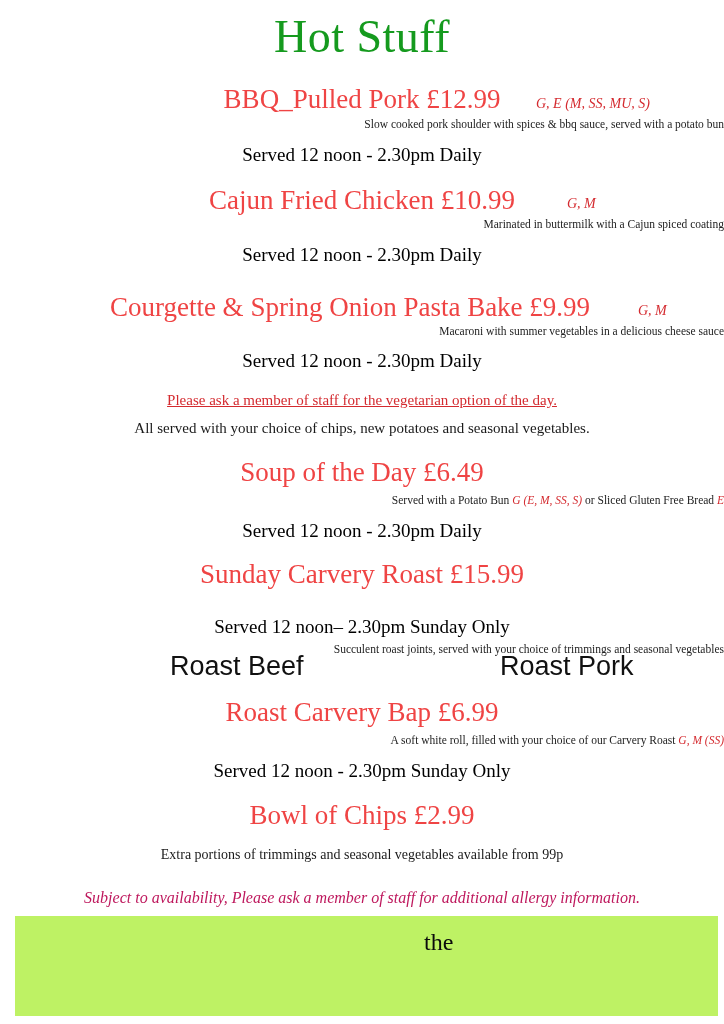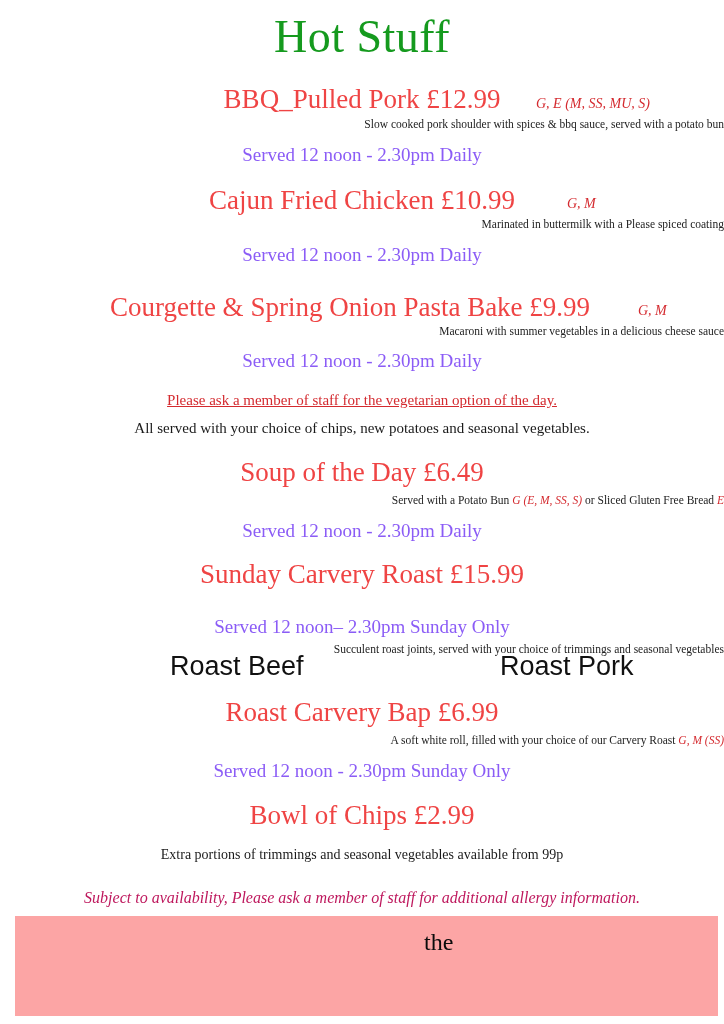--- a/index.html
+++ b/index.html
@@ -32,21 +32,21 @@
     }
     .dish-desc {
       font-size: 11.5px;
       font-family: "Liberation Serif", "DejaVu Serif", serif;
       color: #222;
       text-align: right;
     }
     .served {
       font-size: 19px;
       font-family: "Liberation Serif", "DejaVu Serif", serif;
-      color: #8b5cf6;
+      color: #000000;
     }
     .allergen {
       color: #d42a2f;
       font-style: italic;
       font-family: "Liberation Serif", "DejaVu Serif", serif;
     }
     .allergen-float {
       position: absolute;
       font-size: 14px;
       color: #d42a2f;
@@ -84,21 +84,21 @@
       font-family: "Liberation Serif", "DejaVu Serif", serif;
       color: #be185d;
     }
 
     .footer-bar {
       position: absolute;
       left: 15px;
       top: 916px;
       width: 703px;
       height: 100px;
-      background: #fca5a5;
+      background: #bef264;
     }
     .logo {
       position: absolute;
       right: 26px;
       top: 18px;
       height: 70px;
       width: 310px;
     }
     .logo-main {
       position: absolute;
@@ -125,21 +125,21 @@
 
 <div class="abs title">Hot Stuff</div>
 
 <div class="abs dish-name" style="top:84px;">BBQ_Pulled Pork £12.99</div>
 <div class="allergen-float" style="left:536px; top:96px;">G, E (M, SS, MU, S)</div>
 <div class="abs dish-desc" style="top:118px;">Slow cooked pork shoulder with spices &amp; bbq sauce, served with a potato bun</div>
 <div class="abs served" style="top:144px;">Served 12 noon - 2.30pm Daily</div>
 
 <div class="abs dish-name" style="top:185px;">Cajun Fried Chicken £10.99</div>
 <div class="allergen-float" style="left:567px; top:196px;">G, M</div>
-<div class="abs dish-desc" style="top:218px;">Marinated in buttermilk with a Please spiced coating</div>
+<div class="abs dish-desc" style="top:218px;">Marinated in buttermilk with a Cajun spiced coating</div>
 <div class="abs served" style="top:244px;">Served 12 noon - 2.30pm Daily</div>
 
 <div class="abs dish-name" style="top:292px; left:-12px;">Courgette &amp; Spring Onion Pasta Bake £9.99</div>
 <div class="allergen-float" style="left:638px; top:303px;">G, M</div>
 <div class="abs dish-desc" style="top:325px;">Macaroni with summer vegetables in a delicious cheese sauce</div>
 <div class="abs served" style="top:350px;">Served 12 noon - 2.30pm Daily</div>
 
 <div class="abs veg-note" style="top:392px;">Please ask a member of staff for the vegetarian option of the day.</div>
 <div class="abs all-served" style="top:420px;">All served with your choice of chips, new potatoes and seasonal vegetables.</div>
 

